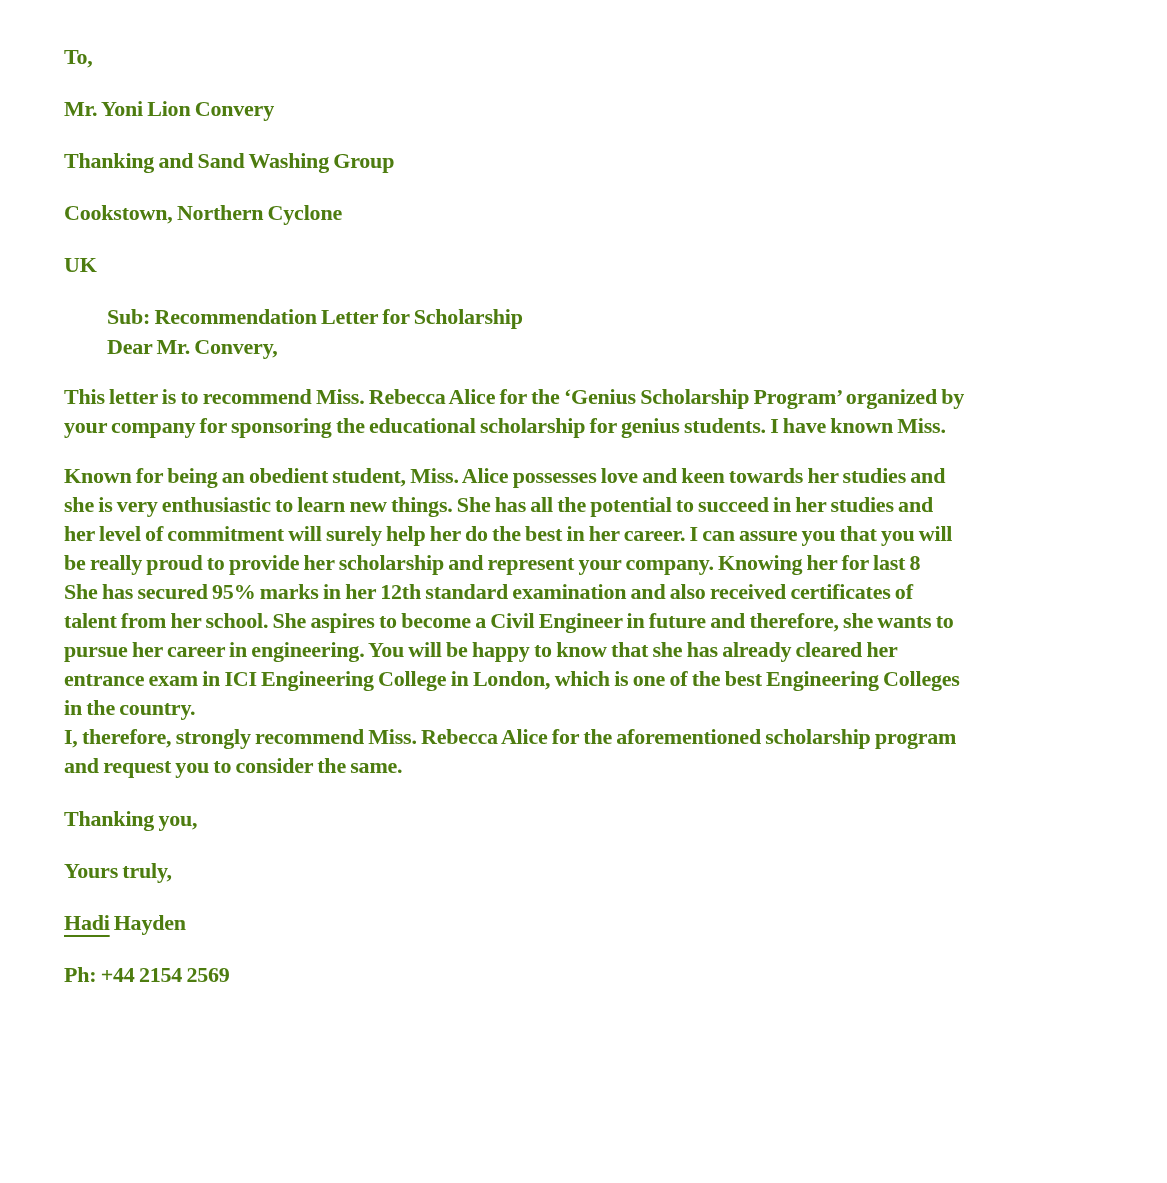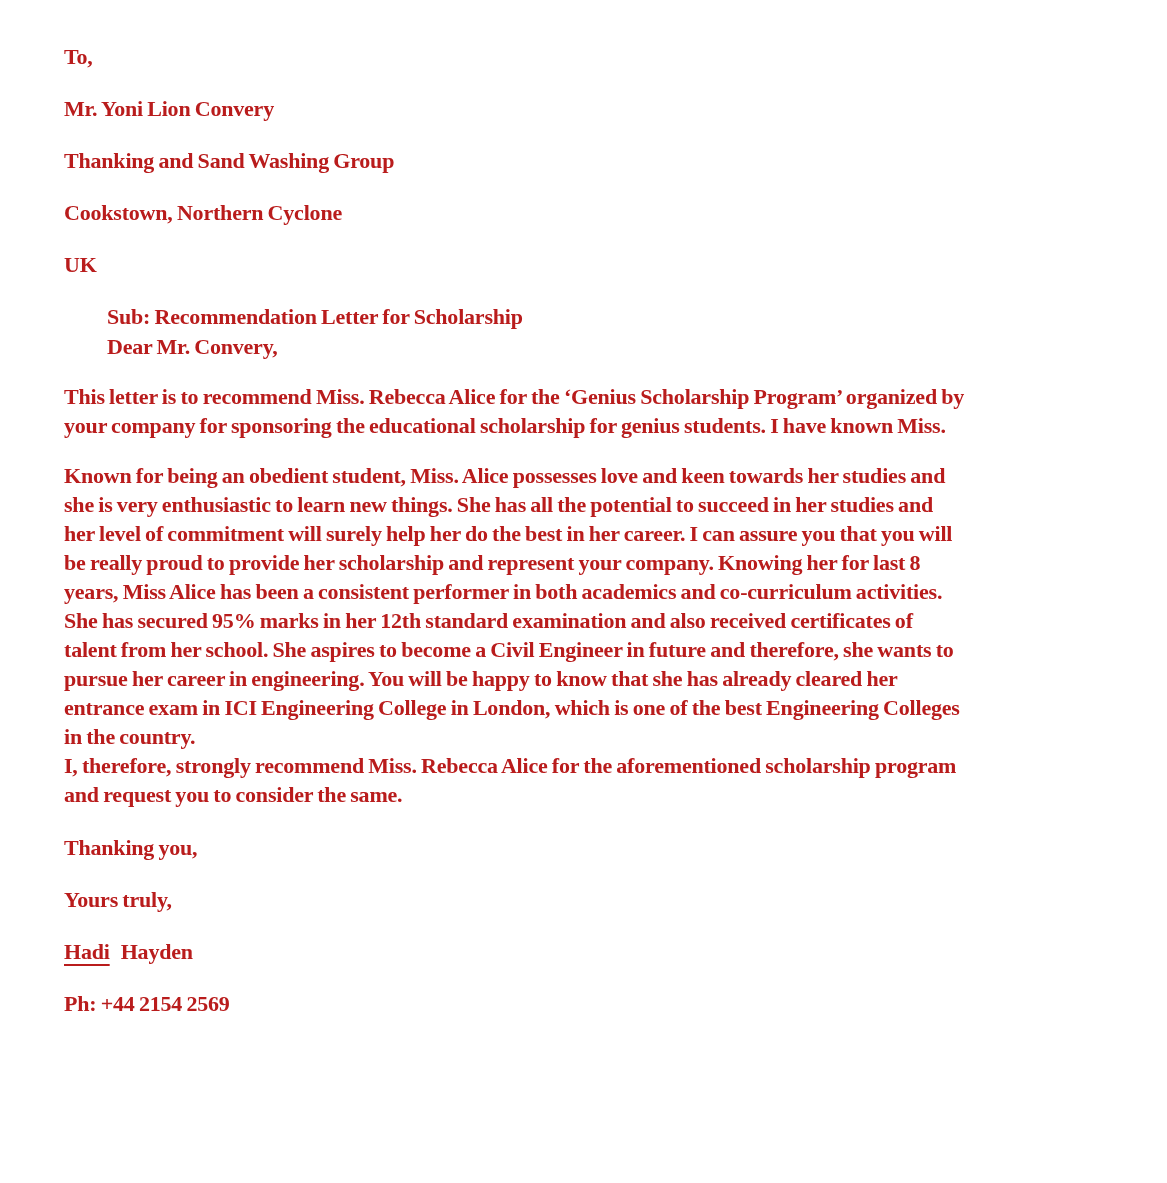--- a/index.html
+++ b/index.html
@@ -13,21 +13,21 @@
     background: #ffffff;
   }
   .page {
     box-sizing: border-box;
     width: 1167px;
     height: 1183px;
     padding: 42px 40px 0 64px;
     font-family: "Liberation Serif", "DejaVu Serif", serif;
     font-weight: 700;
     font-size: 22px;
-    color: #b91c1c;
+    color: #4d7c0f;
     letter-spacing: -0.2px;
     word-spacing: -1px;
   }
   .line {
     white-space: nowrap;
     line-height: 29px;
   }
   .spaced-line {
     white-space: nowrap;
     line-height: 30px;
@@ -45,21 +45,21 @@
   }
   .paragraph-2 {
     margin-bottom: 24px;
   }
   .squiggle {
     text-decoration-line: underline;
     text-decoration-style: wavy;
     text-decoration-color: #cc1100;
     text-decoration-thickness: 2px;
     text-underline-offset: 5px;
-    margin-right: 11px;
+    margin-right: 4px;
     text-decoration: underline;
   }
 </style>
 </head>
 <body>
 
 <div class="page">
 
   <div class="address-block">
     <div class="spaced-line">To,</div>
@@ -77,21 +77,20 @@
   <div class="paragraph paragraph-1">
     <div class="line">This letter is to recommend Miss. Rebecca Alice for the ‘Genius Scholarship Program’ organized by</div>
     <div class="line">your company for sponsoring the educational scholarship for genius students. I have known Miss.</div>
   </div>
 
   <div class="paragraph paragraph-2">
     <div class="line">Known for being an obedient student, Miss. Alice possesses love and keen towards her studies and</div>
     <div class="line">she is very enthusiastic to learn new things. She has all the potential to succeed in her studies and</div>
     <div class="line">her level of commitment will surely help her do the best in her career. I can assure you that you will</div>
     <div class="line">be really proud to provide her scholarship and represent your company. Knowing her for last 8</div>
-    <div class="line">years, Miss Alice has been a consistent performer in both academics and co-curriculum activities.</div>
     <div class="line">She has secured 95% marks in her 12th standard examination and also received certificates of</div>
     <div class="line">talent from her school. She aspires to become a Civil Engineer in future and therefore, she wants to</div>
     <div class="line">pursue her career in engineering. You will be happy to know that she has already cleared her</div>
     <div class="line">entrance exam in ICI Engineering College in London, which is one of the best Engineering Colleges</div>
     <div class="line">in the country.</div>
     <div class="line">I, therefore, strongly recommend Miss. Rebecca Alice for the aforementioned scholarship program</div>
     <div class="line">and request you to consider the same.</div>
   </div>
 
   <div class="closing-block">

